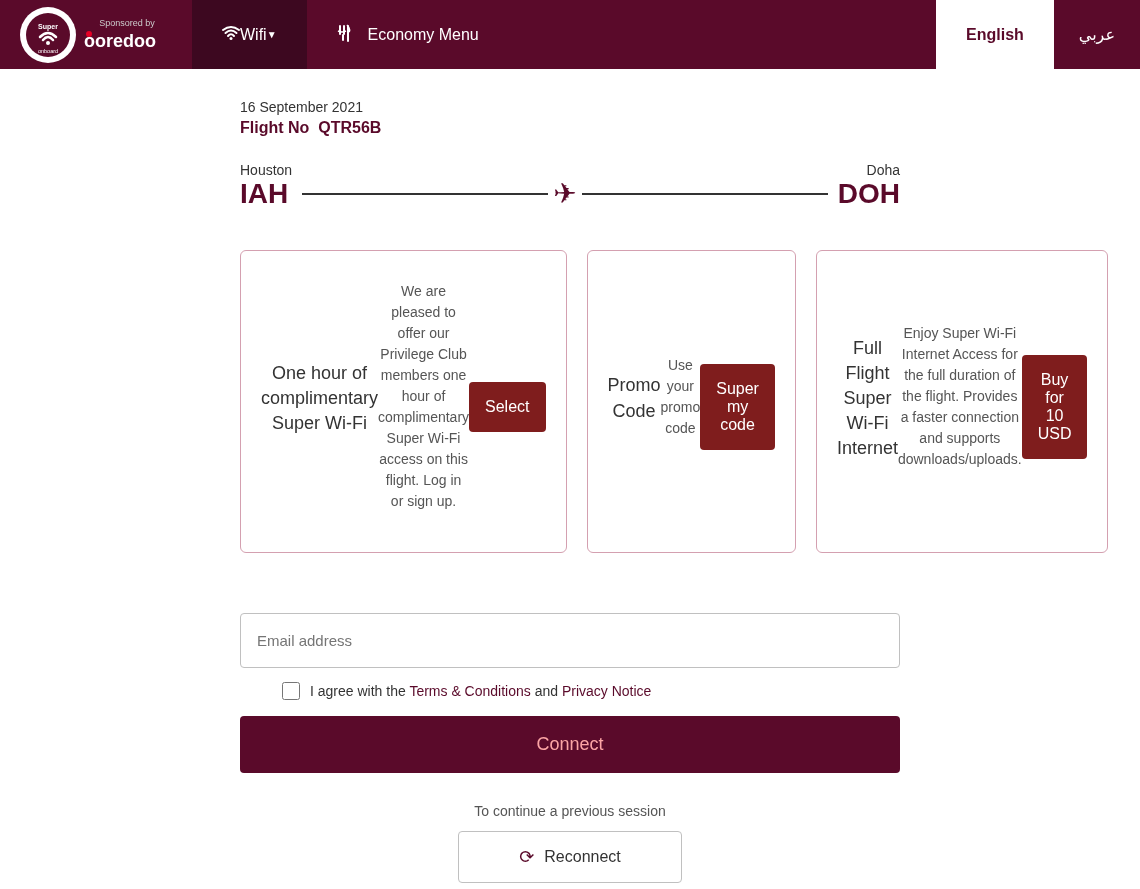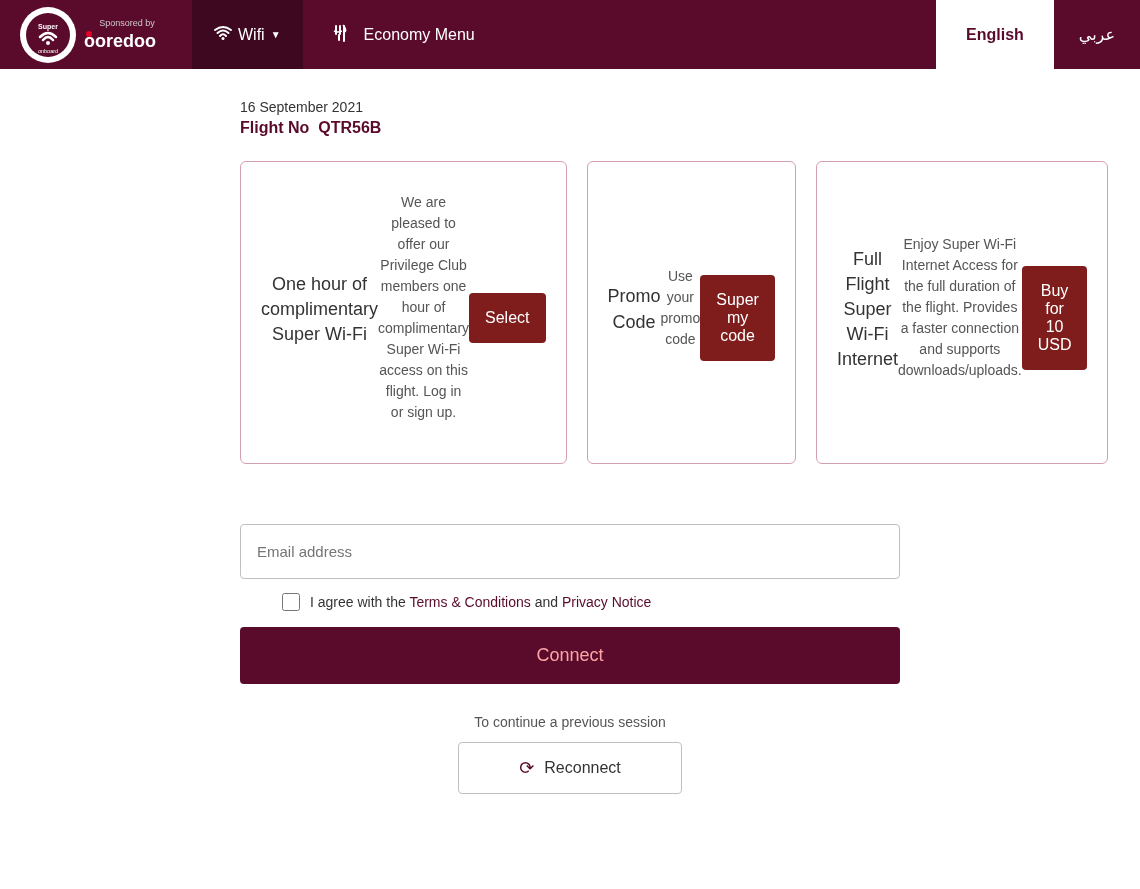--- a/index.html
+++ b/index.html
@@ -16,24 +16,23 @@
       display: flex;
       align-items: center;
       padding: 0 20px;
       gap: 6px;
     }
     .nav-wifi {
       background: #3d0820;
       height: 69px;
       display: flex;
       align-items: center;
-      padding: 0 22px;
+      padding: 0 30px;
       color: #fff;
       font-size: 16px;
-      gap: 6px;
       cursor: pointer;
     }
     .nav-economy {
       height: 69px;
       display: flex;
       align-items: center;
       padding: 0 30px;
       color: #fff;
       font-size: 16px;
       gap: 17px;
@@ -311,20 +310,35 @@
   </div>
 </header>
 
 <div class="main-content">
   <div class="flight-date">16 September 2021</div>
   <div class="flight-number">
     <span>Flight No</span>
     &nbsp;<span style="font-weight:bold;color:#5a0a2a;">QTR56B</span>
   </div>
 
+  <div class="route-container">
+    <div class="route-origin">
+      <span class="route-city">Houston</span>
+      <span class="route-code">IAH</span>
+    </div>
+    <div class="route-line">
+      <div class="route-line-bar"></div>
+      <span class="route-plane">✈</span>
+      <div class="route-line-bar"></div>
+    </div>
+    <div class="route-dest" style="text-align:right;">
+      <span class="route-city">Doha</span>
+      <span class="route-code">DOH</span>
+    </div>
+  </div>
 
   <div class="cards-container">
 
     <div class="card">
       <div class="card-title">One hour of complimentary Super Wi-Fi</div>
       <div class="card-desc">We are pleased to offer our Privilege Club members one hour of complimentary Super Wi-Fi access on this flight. Log in or sign up.</div>
       <button class="card-btn">Select</button>
     </div>
 
     <div class="card">

